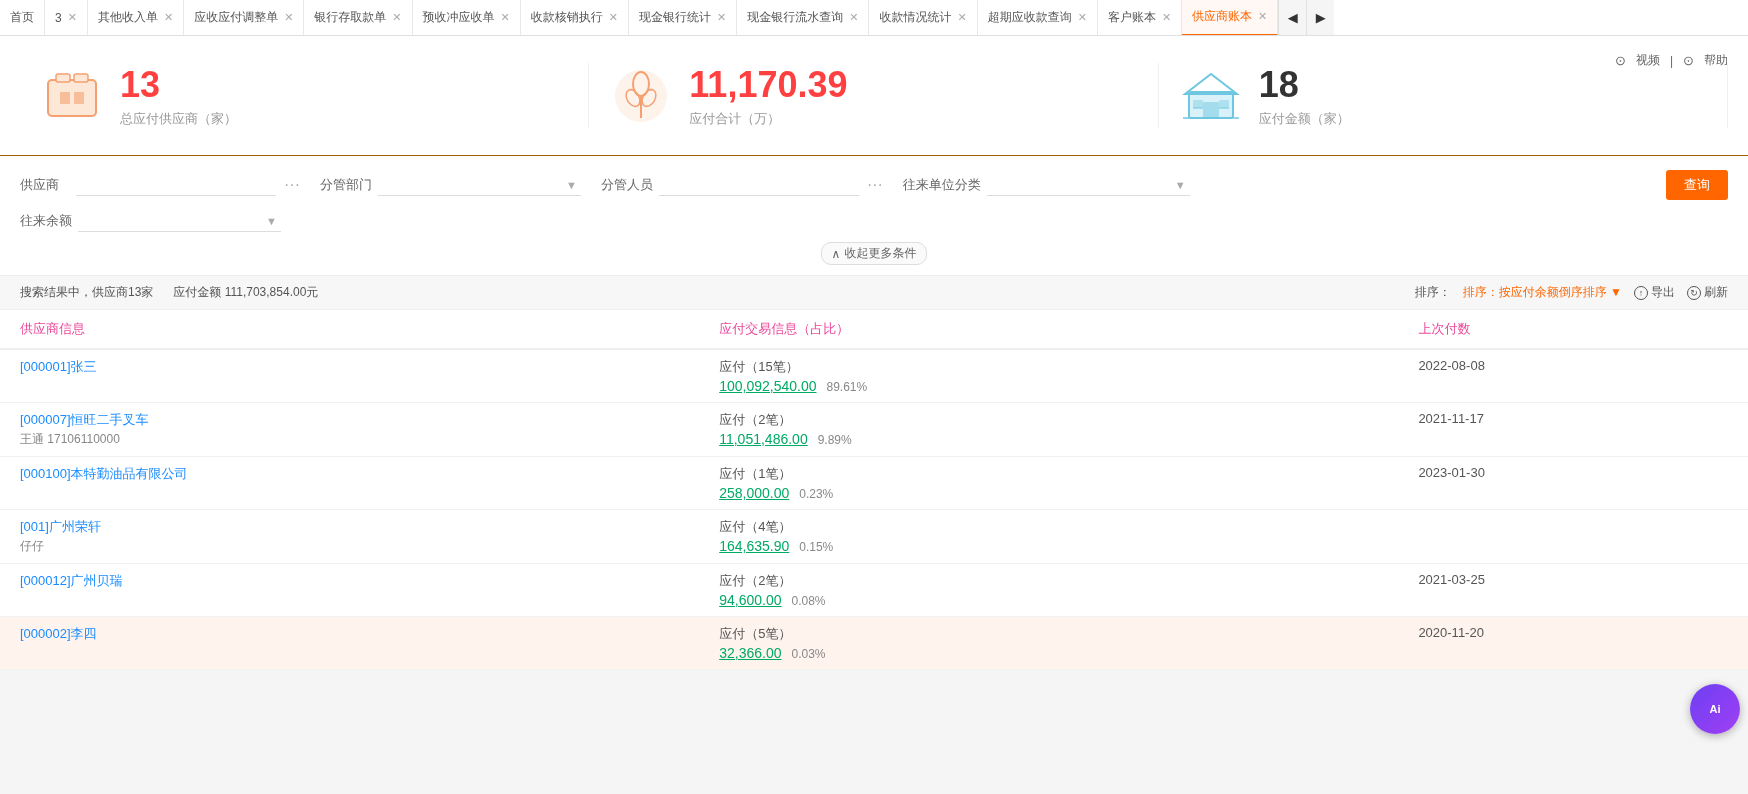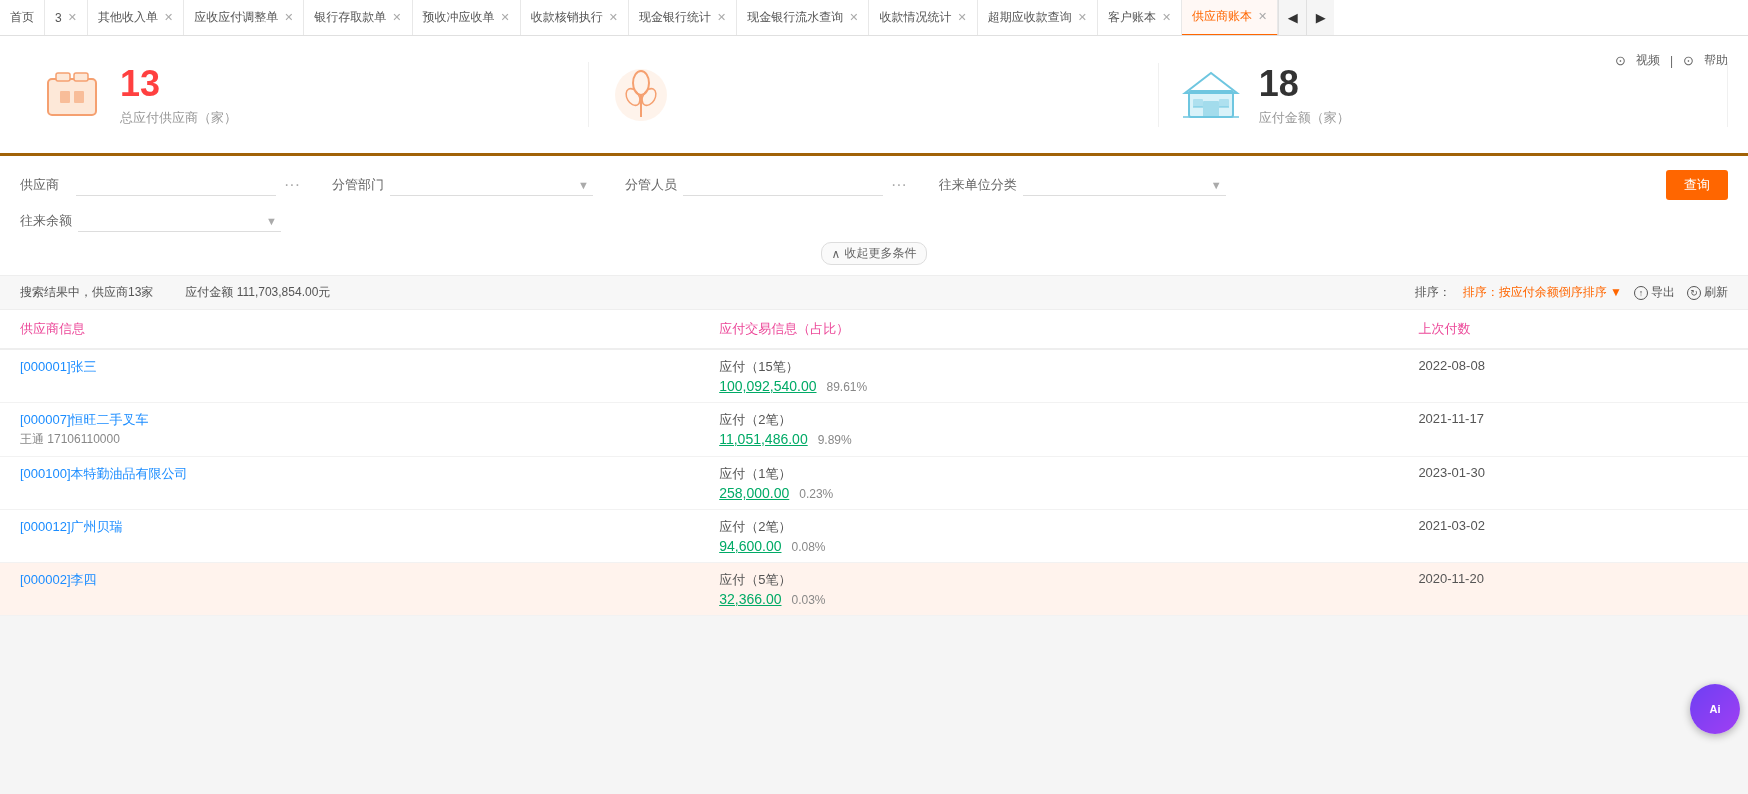--- a/index.html
+++ b/index.html
@@ -14,42 +14,42 @@
       display: flex; align-items: center; padding: 15px 10px; height: 36px;
       border-right: 1px solid #e8e8e8; cursor: pointer; white-space: nowrap;
       font-size: 12px; color: #555; flex-shrink: 0;
     }
     .nav-tab.active { color: #ff6600; border-bottom: 2px solid #ff6600; background: #fff8f5; }
     .nav-tab .close-btn { margin-left: 6px; color: #aaa; font-size: 11px; cursor: pointer; }
     .nav-arrow { display: flex; align-items: center; justify-content: center; width: 28px; height: 36px; cursor: pointer; background: #f5f5f5; border-left: 1px solid #e0e0e0; }
 
     
     .summary-bar {
-      display: flex; background: #fff; border-bottom: 3px solid #a16207; height: 120px; align-items: center;
+      display: flex; background: #fff; border-bottom: 1px solid #a16207; height: 120px; align-items: center;
       padding: 0 20px; position: relative;
     }
     .summary-card {
       display: flex; align-items: center; flex: 1; padding: 0 20px; border-right: 1px solid #f0f0f0;
     }
     .summary-card:last-child { border-right: none; }
     .card-icon { width: 64px; height: 64px; margin-right: 16px; flex-shrink: 0; }
     .card-value { font-size: 36px; font-weight: bold; color: #ff4040; line-height: 1.2; }
     .card-label { font-size: 13px; color: #999; margin-top: 4px; }
     .top-right-links {
       position: absolute; right: 20px; top: 16px;
       font-size: 12px; color: #666; display: flex; gap: 10px; align-items: center;
     }
     .top-right-links span { cursor: pointer; color: #666; }
     .divider-v { color: #ccc; }
 
     
     .filter-area {
       background: #fff; padding: 14px 20px 10px; border-bottom: 1px solid #eee;
     }
-    .filter-row { display: flex; gap: 12px; margin-bottom: 10px; }
+    .filter-row { display: flex; gap: 0; margin-bottom: 10px; }
     .filter-item { display: flex; align-items: center; gap: 6px; }
     .filter-label { color: #666; font-size: 13px; white-space: nowrap; min-width: 50px; }
     .filter-input {
       border: none; border-bottom: 1px solid #ddd; outline: none;
       padding: 3px 6px; font-size: 13px; color: #333; background: transparent;
       min-width: 160px; cursor: text;
     }
     .filter-input::placeholder { color: #ccc; }
     .filter-select-wrap {
       display: flex; align-items: center; border-bottom: 1px solid #ddd; min-width: 160px; cursor: pointer; position: relative;
@@ -70,21 +70,21 @@
       display: inline-flex; align-items: center; gap: 4px; color: #666;
       font-size: 12px; cursor: pointer; padding: 2px 10px; border: 1px solid #ddd;
       border-radius: 10px; background: #fafafa;
     }
 
     
     .result-bar {
       display: flex; align-items: center; justify-content: space-between;
       padding: 8px 20px; background: #f7f7f7; border-bottom: 1px solid #eee; font-size: 12px; color: #555;
     }
-    .result-bar-left { display: flex; gap: 32px; }
+    .result-bar-left { display: flex; gap: 20px; }
     .result-bar-right { display: flex; align-items: center; gap: 12px; color: #555; }
     .sort-select { color: #ff6600; cursor: pointer; font-size: 12px; }
     .action-btn {
       display: flex; align-items: center; gap: 3px; cursor: pointer; color: #555; font-size: 12px;
     }
     .action-btn .icon-circle {
       width: 14px; height: 14px; border-radius: 50%; border: 1.5px solid currentColor;
       display: flex; align-items: center; justify-content: center; font-size: 9px;
     }
 
@@ -187,20 +187,24 @@
 
   <div class="summary-card">
     <div class="card-icon">
       <svg width="64" height="64" viewBox="0 0 64 64">
         <circle cx="32" cy="32" r="26" fill="#fde8d8" opacity="0.5"></circle>
         <ellipse cx="32" cy="20" rx="8" ry="12" fill="none" stroke="#f5a070" stroke-width="2"></ellipse>
         <line x1="32" y1="32" x2="32" y2="54" stroke="#f5a070" stroke-width="2"></line>
         <ellipse cx="24" cy="34" rx="6" ry="9" fill="none" stroke="#f5a070" stroke-width="1.5" transform="rotate(-30 24 34)"></ellipse>
         <ellipse cx="40" cy="34" rx="6" ry="9" fill="none" stroke="#f5a070" stroke-width="1.5" transform="rotate(30 40 34)"></ellipse>
       </svg>
+    </div>
+    <div>
+      <div class="card-value">11,170.39</div>
+      <div class="card-label">应付合计（万）</div>
     </div>
   </div>
 
   <div class="summary-card">
     <div class="card-icon">
       <svg width="64" height="64" viewBox="0 0 64 64">
         <rect x="10" y="28" width="44" height="26" rx="2" fill="#d9f2f9" stroke="#6ec6e0" stroke-width="2"></rect>
         <polygon points="6,30 32,10 58,30" fill="none" stroke="#6ec6e0" stroke-width="2"></polygon>
         <rect x="24" y="38" width="16" height="16" rx="1" fill="#6ec6e0" opacity="0.5"></rect>
         <rect x="14" y="36" width="10" height="8" rx="1" fill="#6ec6e0" opacity="0.4"></rect>
@@ -341,29 +345,40 @@
           <td>
             <div class="payable-count">应付（1笔）</div>
             <div style="display: flex; align-items: baseline;">
               <span class="payable-amount">258,000.00</span>
               <span class="payable-pct">0.23%</span>
             </div>
           </td>
           <td class="last-pay-date">2023-01-30</td>
         </tr>
         <tr>
+          <td><a class="supplier-link">[001]广州荣轩</a><div class="supplier-sub">仔仔</div></td>
+          <td>
+            <div class="payable-count">应付（4笔）</div>
+            <div style="display: flex; align-items: baseline;">
+              <span class="payable-amount">164,635.90</span>
+              <span class="payable-pct">0.15%</span>
+            </div>
+          </td>
+          <td class="last-pay-date"></td>
+        </tr>
+        <tr>
           <td><a class="supplier-link">[000012]广州贝瑞</a></td>
           <td>
             <div class="payable-count">应付（2笔）</div>
             <div style="display: flex; align-items: baseline;">
               <span class="payable-amount">94,600.00</span>
               <span class="payable-pct">0.08%</span>
             </div>
           </td>
-          <td class="last-pay-date">2021-03-02</td>
+          <td class="last-pay-date">2021-03-25</td>
         </tr>
         <tr class="highlighted">
           <td><a class="supplier-link">[000002]李四</a></td>
           <td>
             <div class="payable-count">应付（5笔）</div>
             <div style="display: flex; align-items: baseline;">
               <span class="payable-amount">32,366.00</span>
               <span class="payable-pct">0.03%</span>
             </div>
           </td>

